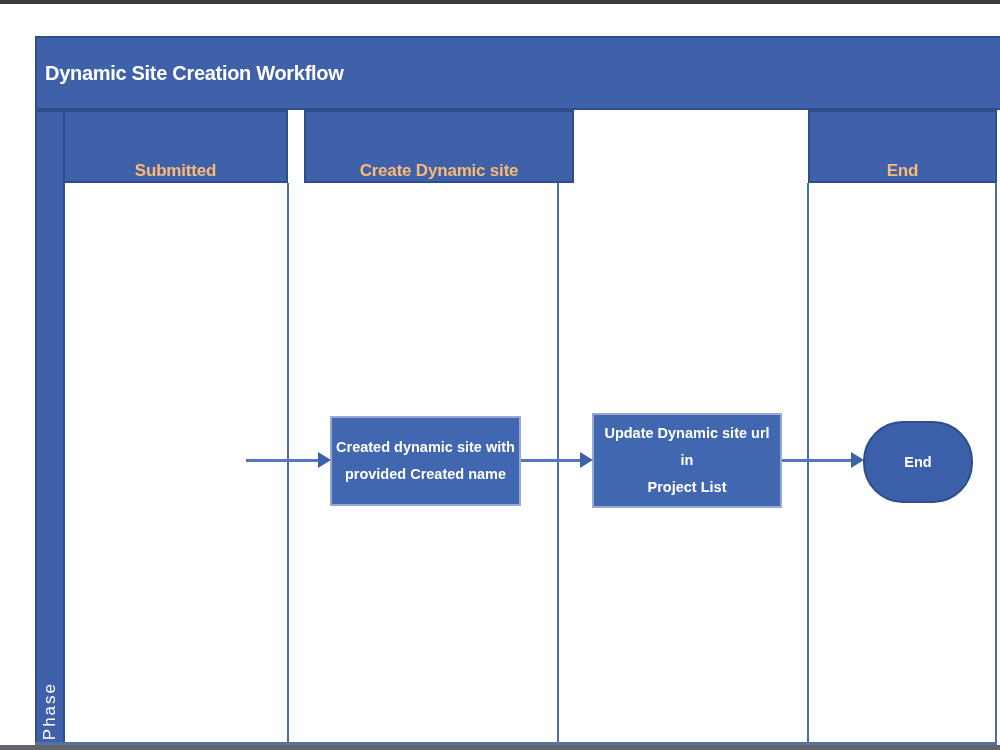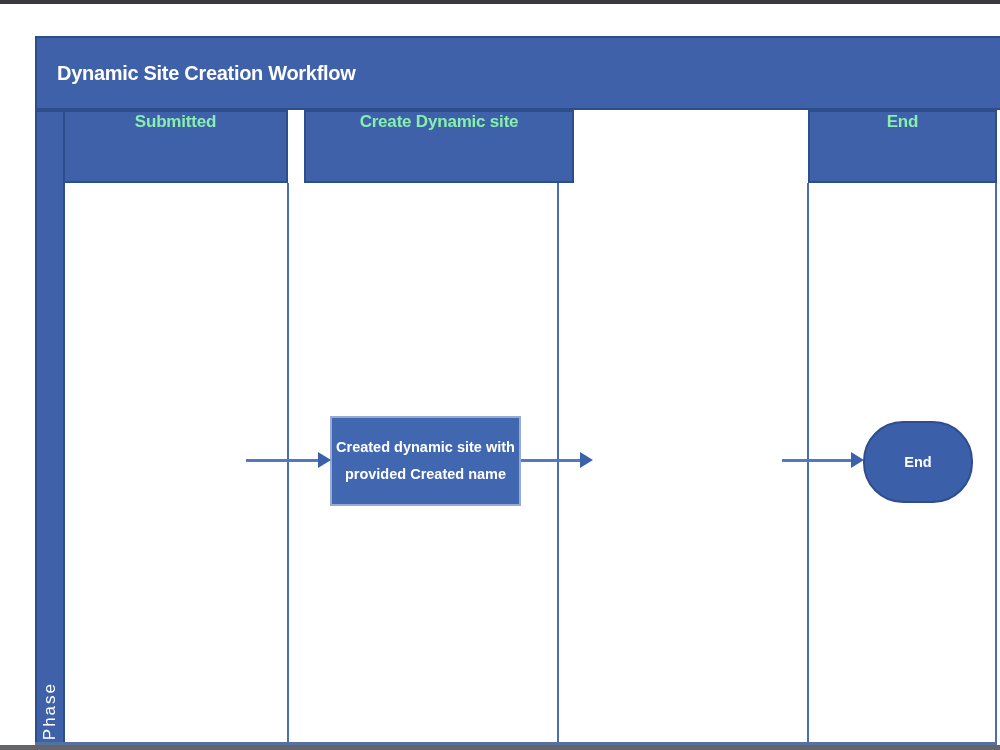--- a/index.html
+++ b/index.html
@@ -12,21 +12,21 @@
   .topbar    { position:absolute; left:0; top:0;    width:1000px; height:4px; background:#3a3a3e; }
   .bottombar { position:absolute; left:0; top:745px; width:1000px; height:5px; background:#63656b; }
 
   
   .banner {
     position:absolute; left:35px; top:36px; width:965px; height:74px;
     background:var(--banner, #3e61aa); box-sizing:border-box;
     border-top:2px solid var(--band-border, #2e4d8b);
     border-bottom:2px solid var(--band-border, #2e4d8b);
     border-left:2px solid var(--band-border, #2e4d8b);
-    display:flex; align-items:center;padding-left:12px;
+    display:flex; align-items:center;
   }
   .banner .title {
     color:#fff; font-size:20px; font-weight:bold; letter-spacing:-0.3px; padding-left:8px;
   }
 
   
   .phase {
     position:absolute; left:35px; top:110px; width:30px; height:634px;
     background:var(--banner, #3e61aa); box-sizing:border-box;
     border:2px solid var(--band-border, #2e4d8b);
@@ -35,22 +35,22 @@
   .phase .plabel {
     writing-mode:vertical-rl; transform:rotate(180deg);
     color:#fff; font-size:17px; letter-spacing:2px; margin-bottom:2px;
   }
 
   
   .lh {
     position:absolute; top:110px; height:73px; box-sizing:border-box;
     background:var(--banner, #3e61aa);
     border:2px solid var(--band-border, #2e4d8b);
-    display:flex; align-items:flex-start; justify-content:center;
-    color:#86efac; font-weight:bold; font-size:17px; letter-spacing:-0.2px;
+    display:flex; align-items:flex-end; justify-content:center;
+    color:#fdba74; font-weight:bold; font-size:17px; letter-spacing:-0.2px;
   }
   .lh1 { left:63px;  width:225px; }
   .lh2 { left:304px; width:270px; }
   .lh3 { left:558px; width:250px; }
   .lh4 { left:808px; width:189px; }
 
   
   .vline { position:absolute; top:183px; height:560px; width:2px; background:var(--lane-divider, #4a6db3); }
   .v1 { left:287px; } .v2 { left:557px; } .v3 { left:807px; } .v4 { left:995px; }
   .bline { position:absolute; left:35px; top:742px; width:962px; height:3px; background:#54719f; }
@@ -121,20 +121,24 @@
   <div class="vline v3"></div>
   <div class="vline v4"></div>
   <div class="bline"></div>
 
 
   <div class="node node-proc1">
     <span>Created dynamic site with</span>
     <span>provided Created name</span>
   </div>
 
+  <div class="node node-proc2">
+    <span>Update Dynamic site url in</span>
+    <span>Project List</span>
+  </div>
 
   <div class="node node-end">
     <span>End</span>
   </div>
 
   <div class="aline a1"></div>
   <div class="ahead h1"></div>
   <div class="aline a2"></div>
   <div class="ahead h2"></div>
   <div class="aline a3"></div>

